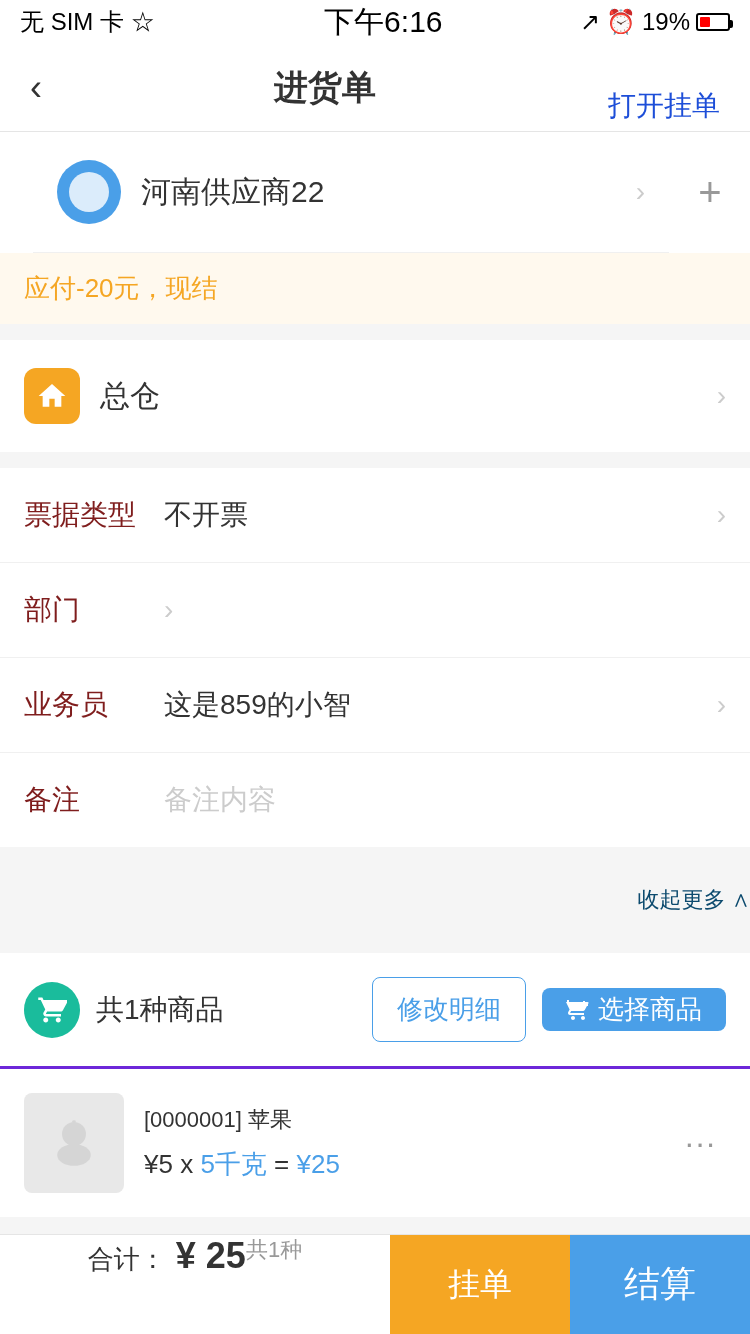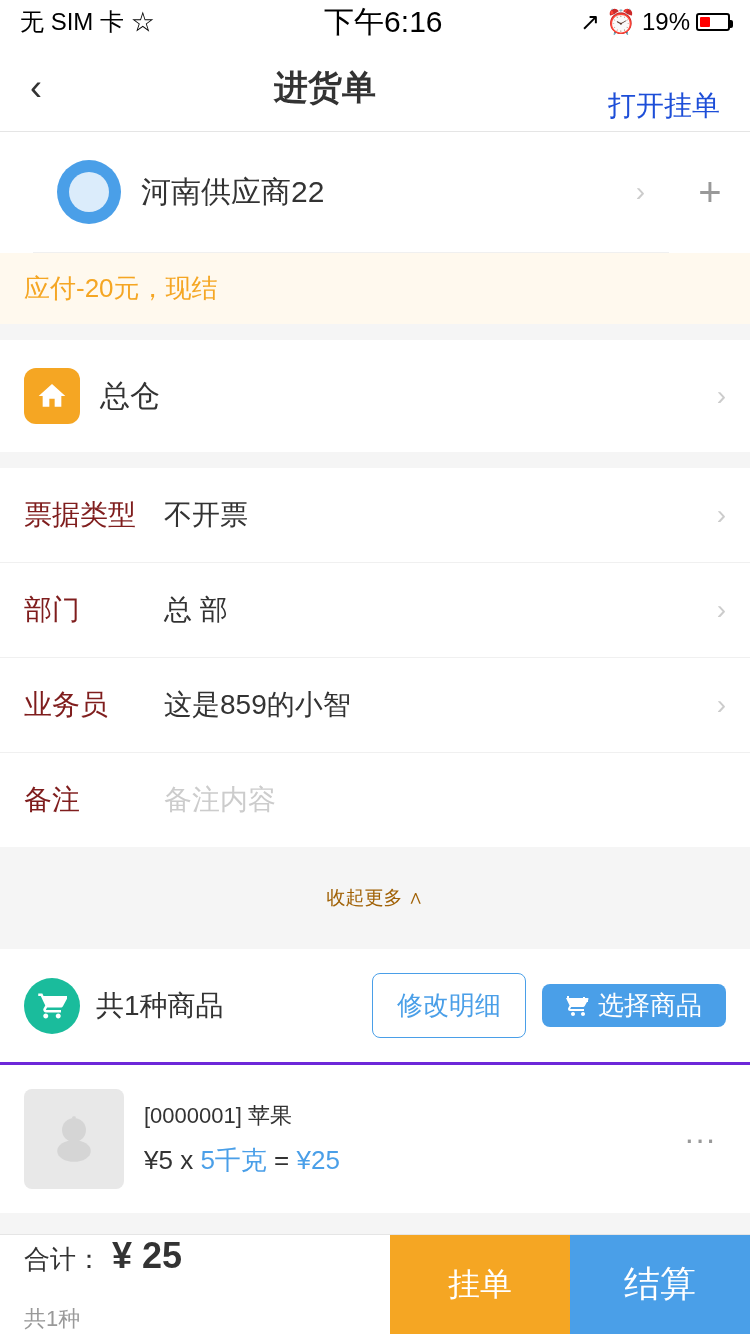--- a/index.html
+++ b/index.html
@@ -185,23 +185,23 @@
       color: #333;
     }
     .form-value.placeholder {
       color: #ccc;
     }
 
     
     .collapse-toggle {
       background: #f5f5f5;
       padding: 22px 0;
-      text-align: center;
-      font-size: 19px;
-      color: #a16207;
+      text-align: right;
+      font-size: 22px;
+      color: #0c4a6e;
       cursor: pointer;
       margin-bottom: 16px;
     }
 
     
     .product-header {
       background: #fff;
       display: flex;
       align-items: center;
       padding: 24px 24px;
@@ -297,22 +297,22 @@
       width: 750px;
       height: 100px;
       display: flex;
       align-items: stretch;
       background: #fff;
       border-top: 1px solid #e5e5e5;
     }
     .bottom-total {
       flex: 1;
       display: flex;
-      flex-direction: column;
-      justify-content: space-between;
+      flex-direction: row;
+      justify-content: center;
       padding: 0 24px;
     }
     .bottom-total-line1 {
       font-size: 26px;
       color: #333;
       display: flex;
       align-items: baseline;
       gap: 10px;
     }
     .bottom-total-line1 .amount {
@@ -397,21 +397,20 @@
 </div>
 
 <div class="form-section">
   <div class="form-row">
     <span class="form-key">票据类型</span>
     <span class="form-value">不开票</span>
     <span class="chevron">›</span>
   </div>
   <div class="form-row">
     <span class="form-key">部门</span>
-    <span class="form-value">总 部</span>
     <span class="chevron">›</span>
   </div>
   <div class="form-row">
     <span class="form-key">业务员</span>
     <span class="form-value">这是859的小智</span>
     <span class="chevron">›</span>
   </div>
   <div class="form-row">
     <span class="form-key">备注</span>
     <span class="form-value placeholder">备注内容</span>

